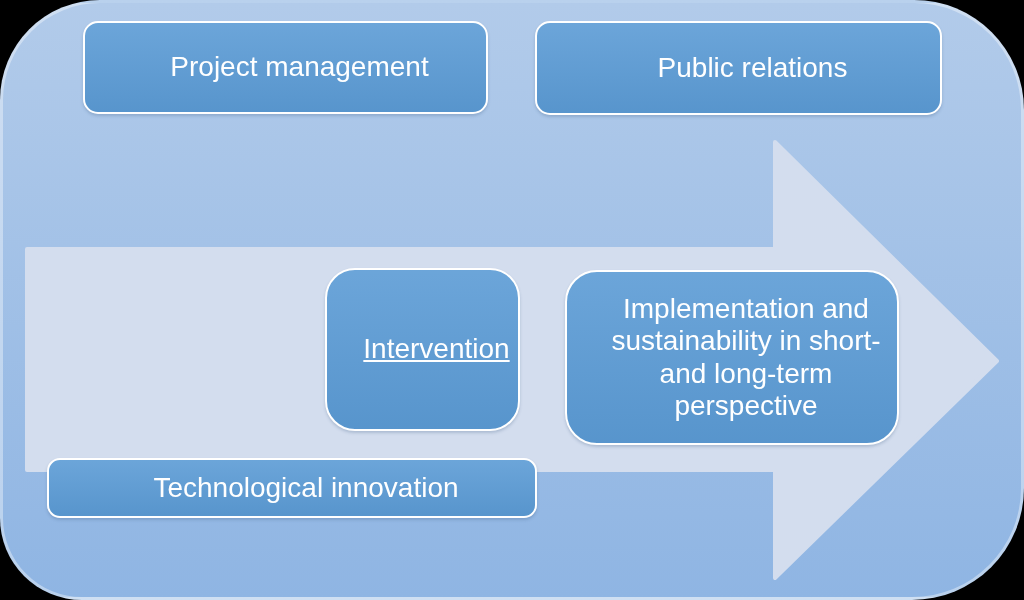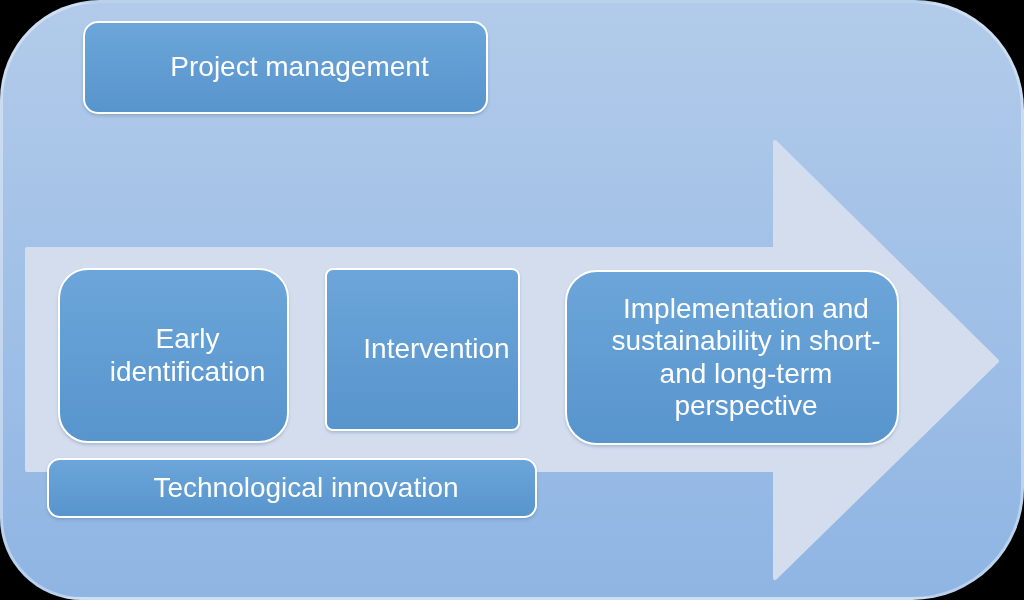--- a/index.html
+++ b/index.html
@@ -59,44 +59,43 @@
     line-height:1.16;
     padding-left:28px;
   }
   .lbl{
     white-space:pre-line;
     padding:0 8px;
   }
   .box-project-management   {left:83px;  top:21px;  width:405px; height:93px;  border-radius:15px;}
   .box-public-relations     {left:535px; top:21px;  width:407px; height:94px;  border-radius:15px;}
   .box-early-identification {left:58px;  top:268px; width:231px; height:175px; border-radius:30px;}
-  .box-intervention         {left:325px; top:268px; width:195px; height:163px; border-radius:8px;}
+  .box-intervention         {left:325px; top:268px; width:195px; height:163px; border-radius:30px;text-decoration:underline;}
   .box-implementation       {left:565px; top:270px; width:334px; height:175px; border-radius:32px;}
   .box-technological        {left:47px;  top:458px; width:490px; height:60px;  border-radius:13px;}
 </style>
 </head>
 <body>
 
 <div class="canvas">
 
   <div class="panel"></div>
 
   <svg class="arrow-svg" viewBox="0 0 1024 600" xmlns="http://www.w3.org/2000/svg" aria-hidden="true">
     <polygon points="27,249 775,249 775,142 997,361 775,578 775,470 27,470"></polygon>
   </svg>
 
   <div class="box box-project-management">
     <span class="lbl">Project management</span>
   </div>
 
+  <div class="box box-public-relations">
+    <span class="lbl">Public relations</span>
+  </div>
 
-  <div class="box box-early-identification">
-    <span class="lbl">Early
-identification</span>
-  </div>
 
   <div class="box box-intervention">
     <span class="lbl">Intervention</span>
   </div>
 
   <div class="box box-implementation">
     <span class="lbl">Implementation and
 sustainability in short-
 and long-term
 perspective</span>

